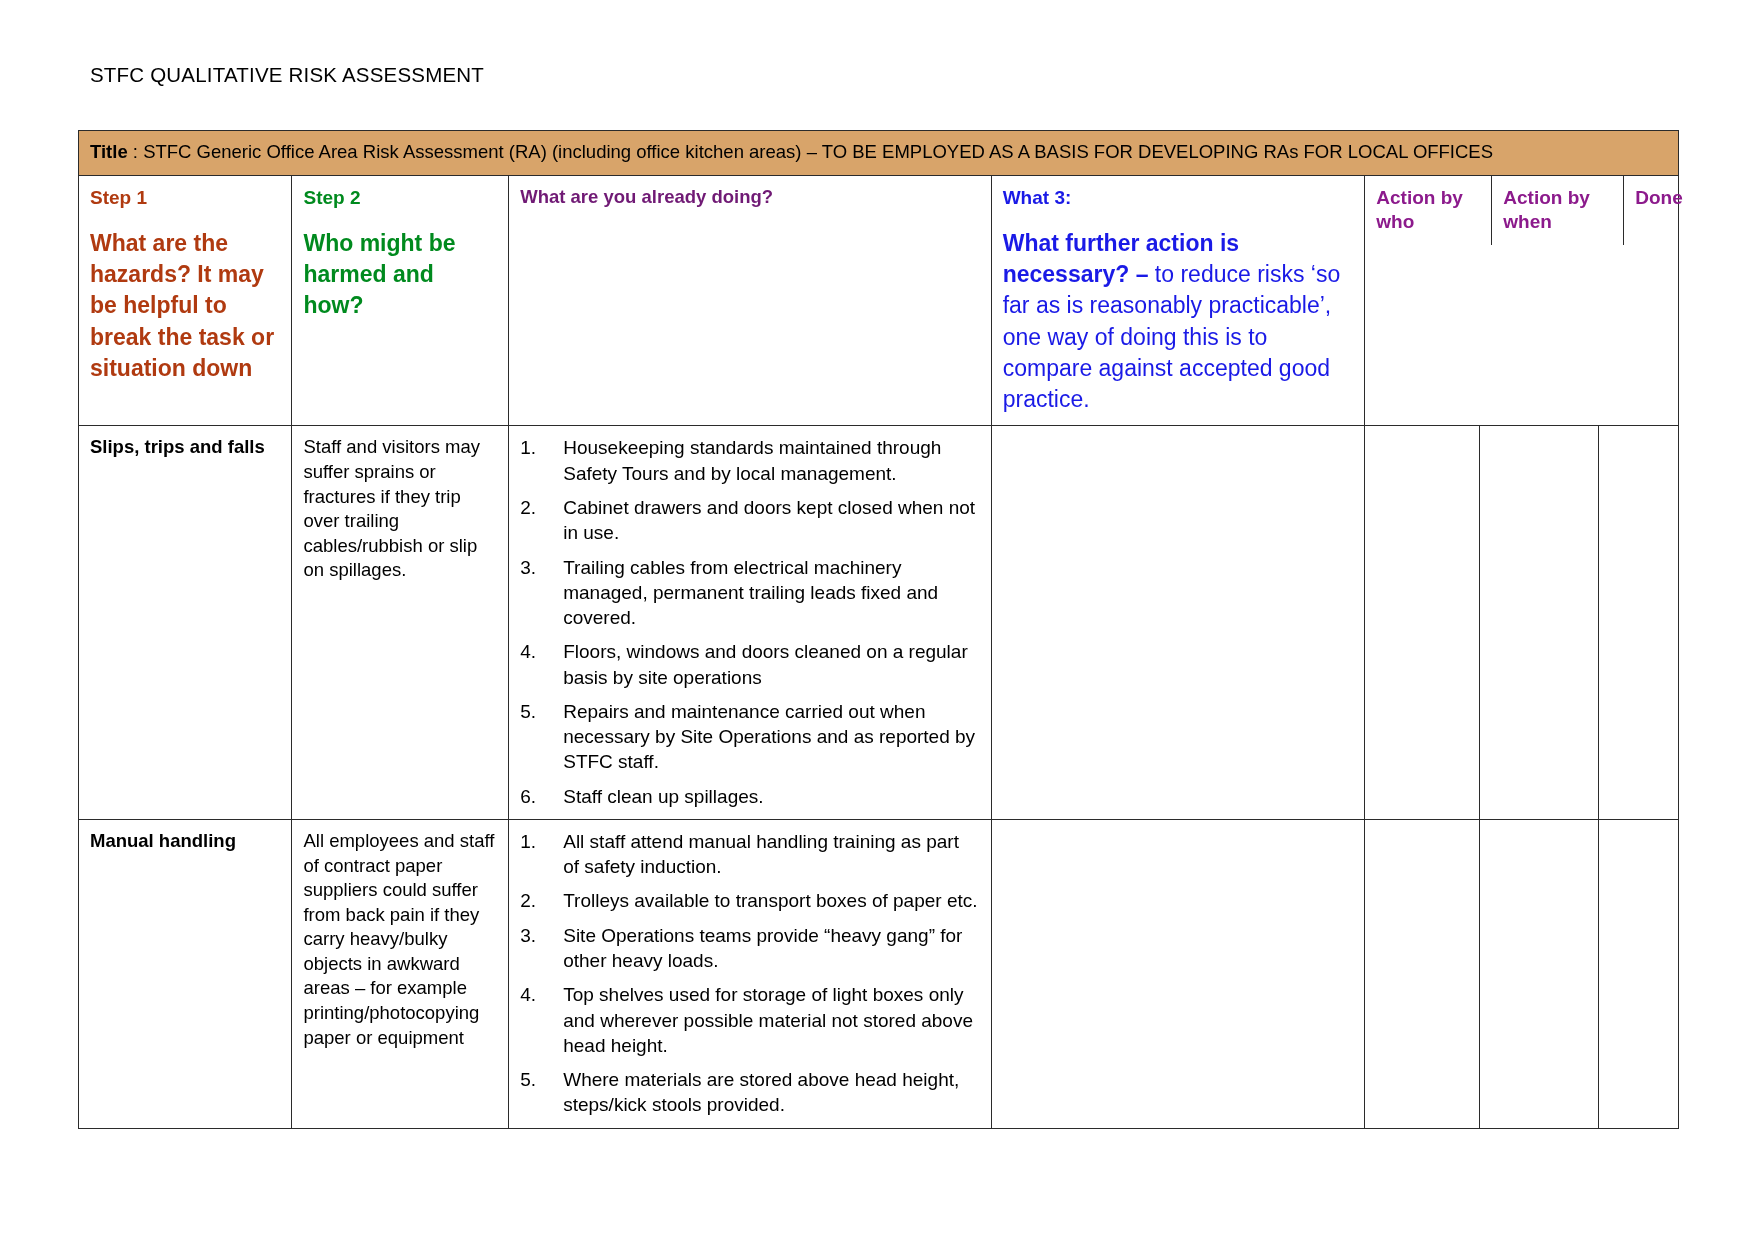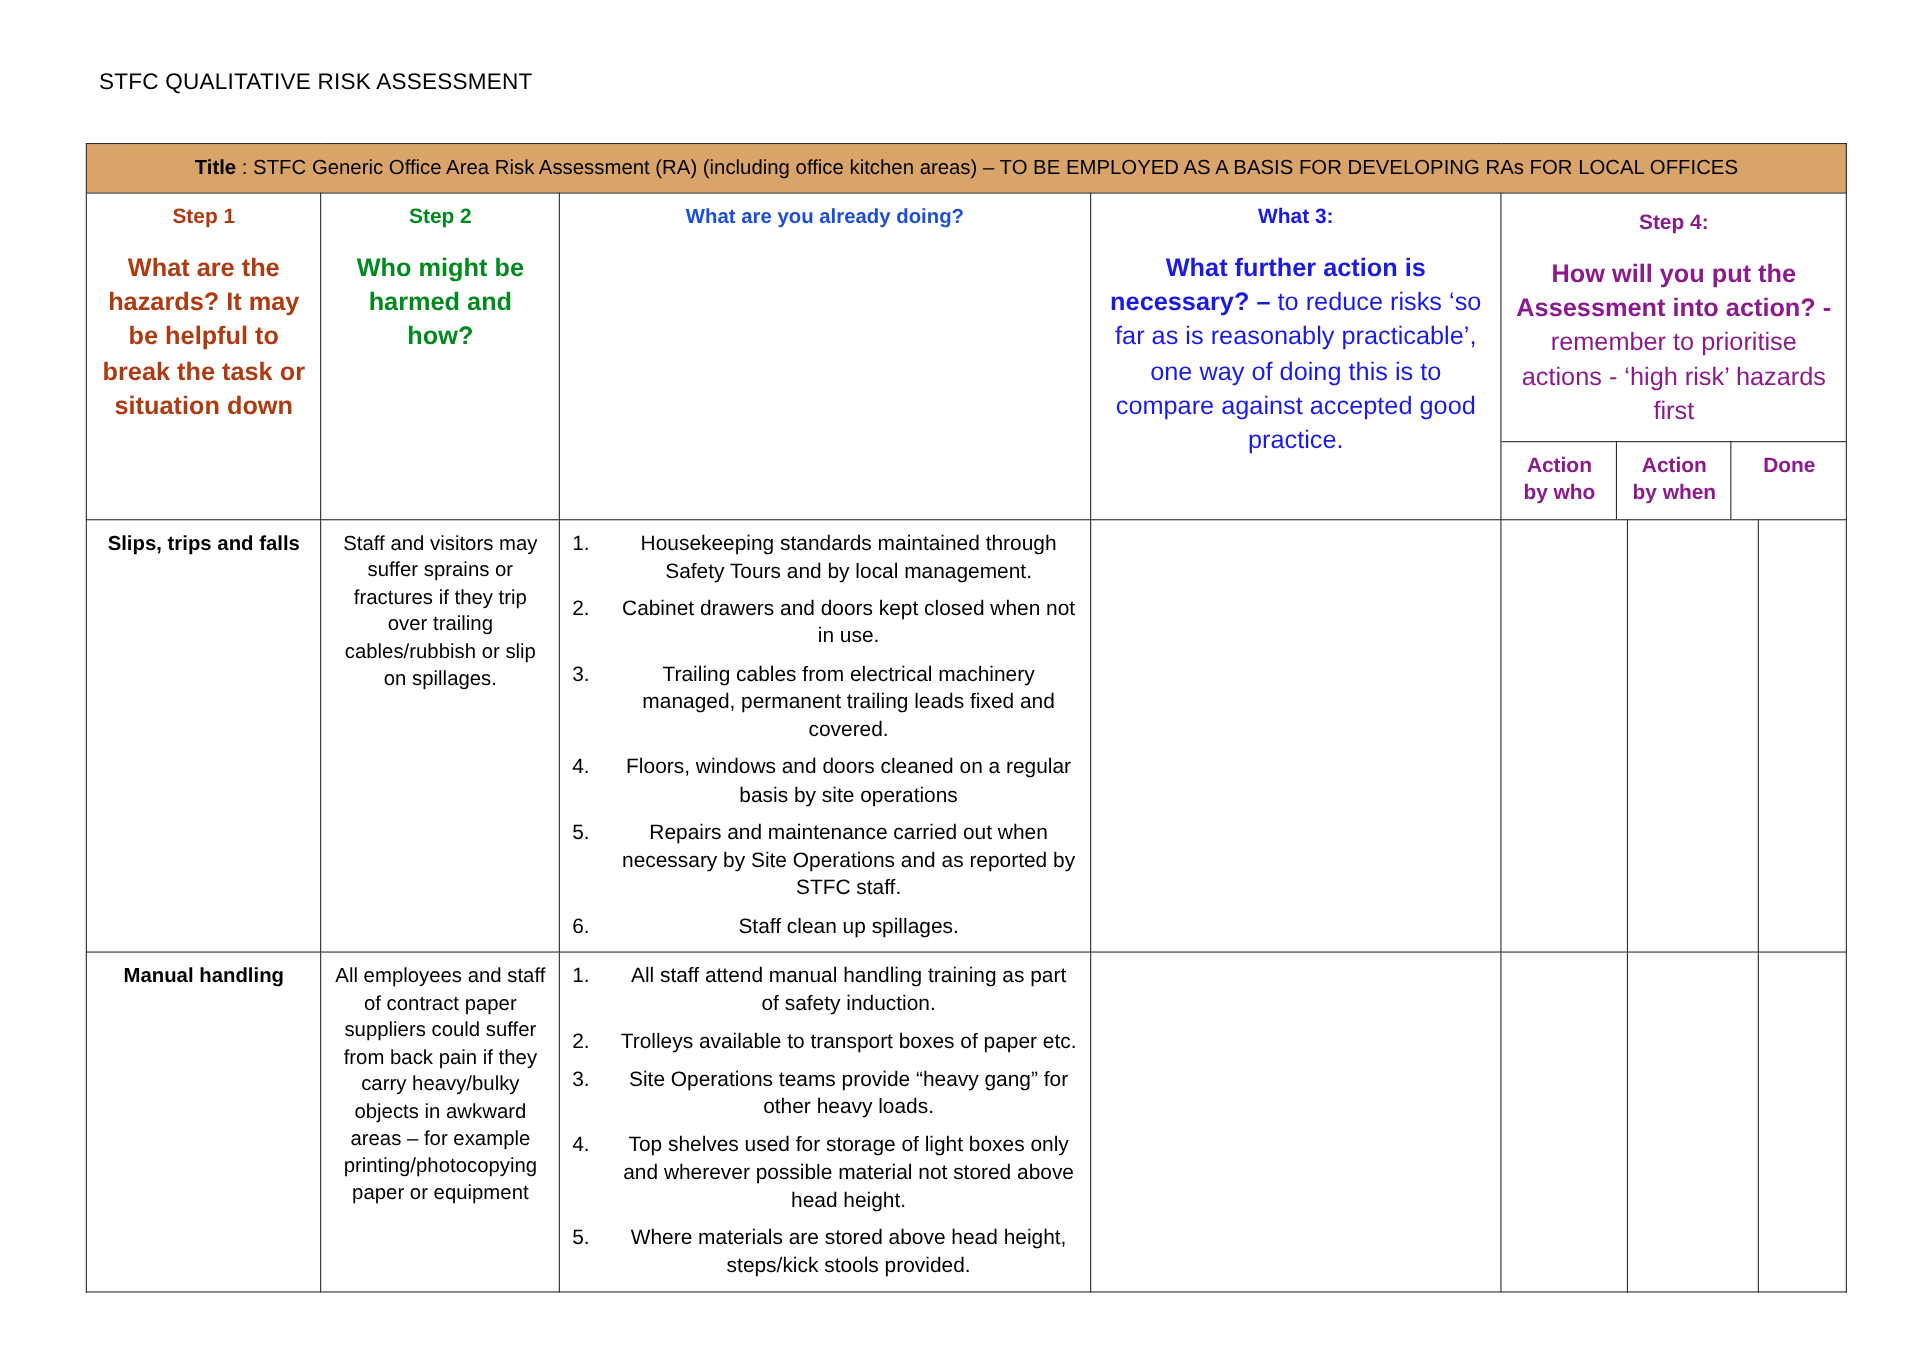--- a/index.html
+++ b/index.html
@@ -13,21 +13,20 @@
     font-family: "Liberation Sans", sans-serif;
     color: #000000;
     overflow: hidden;
   }
   .page {
     position: relative;
     width: 1754px;
     height: 1240px;
     box-sizing: border-box;
     padding: 0;
-    text-align: center;
   }
   .doc-header {
     position: absolute;
     left: 90px;
     top: 63px;
     font-size: 20.5px;
     letter-spacing: 0.2px;
     color: #000;
     white-space: nowrap;
   }
@@ -77,21 +76,21 @@
     font-weight: normal;
   }
   .c-red   { color: #b03a10; }
   .c-green { color: #008a1e; }
   .c-blue  { color: #1a1ae6; }
   .c-purple{ color: #8c1a8c; }
 
   .q-head {
     font-weight: bold;
     font-size: 19.5px;
-    color: #1d4ed8;
+    color: #701a75;
     padding-top: 58px;
   }
 
   
   .step4-wrap { padding: 0 !important; border: 1.4px solid #2b2b2b; }
   table.step4 {
     width: 100%;
     border-collapse: collapse;
     table-layout: fixed;
     height: 100%;
@@ -181,26 +180,20 @@
         <p class="step-body c-green">Who might be harmed and how?</p>
       </td>
       <td class="q-head">What are you already doing?</td>
       <td class="step-head">
         <p class="step-label c-blue">What 3:</p>
         <p class="step-body c-blue"><span>What further action is necessary? – </span><span class="light">to reduce  risks ‘so far as is reasonably practicable’, one way of doing this is to compare against accepted good practice.</span></p>
       </td>
       <td class="step4-wrap" colspan="3">
         <table class="step4">
           <tbody>
-                <tr>
-            <td class="s4top" colspan="3">
-              <p class="step-label c-purple">Step 4:</p>
-              <p class="step-body c-purple"><span>How will you put the Assessment into action? - </span><span class="light">remember to prioritise actions - ‘high risk’ hazards first</span></p>
-            </td>
-          </tr>
           <tr>
             <td class="s4sub" style="width:105px">Action by who</td>
             <td class="s4sub sep" style="width:110px">Action by when</td>
             <td class="s4sub sep" style="width:73px">Done</td>
           </tr>
         </tbody>
             </table>
       </td>
     </tr>
 

